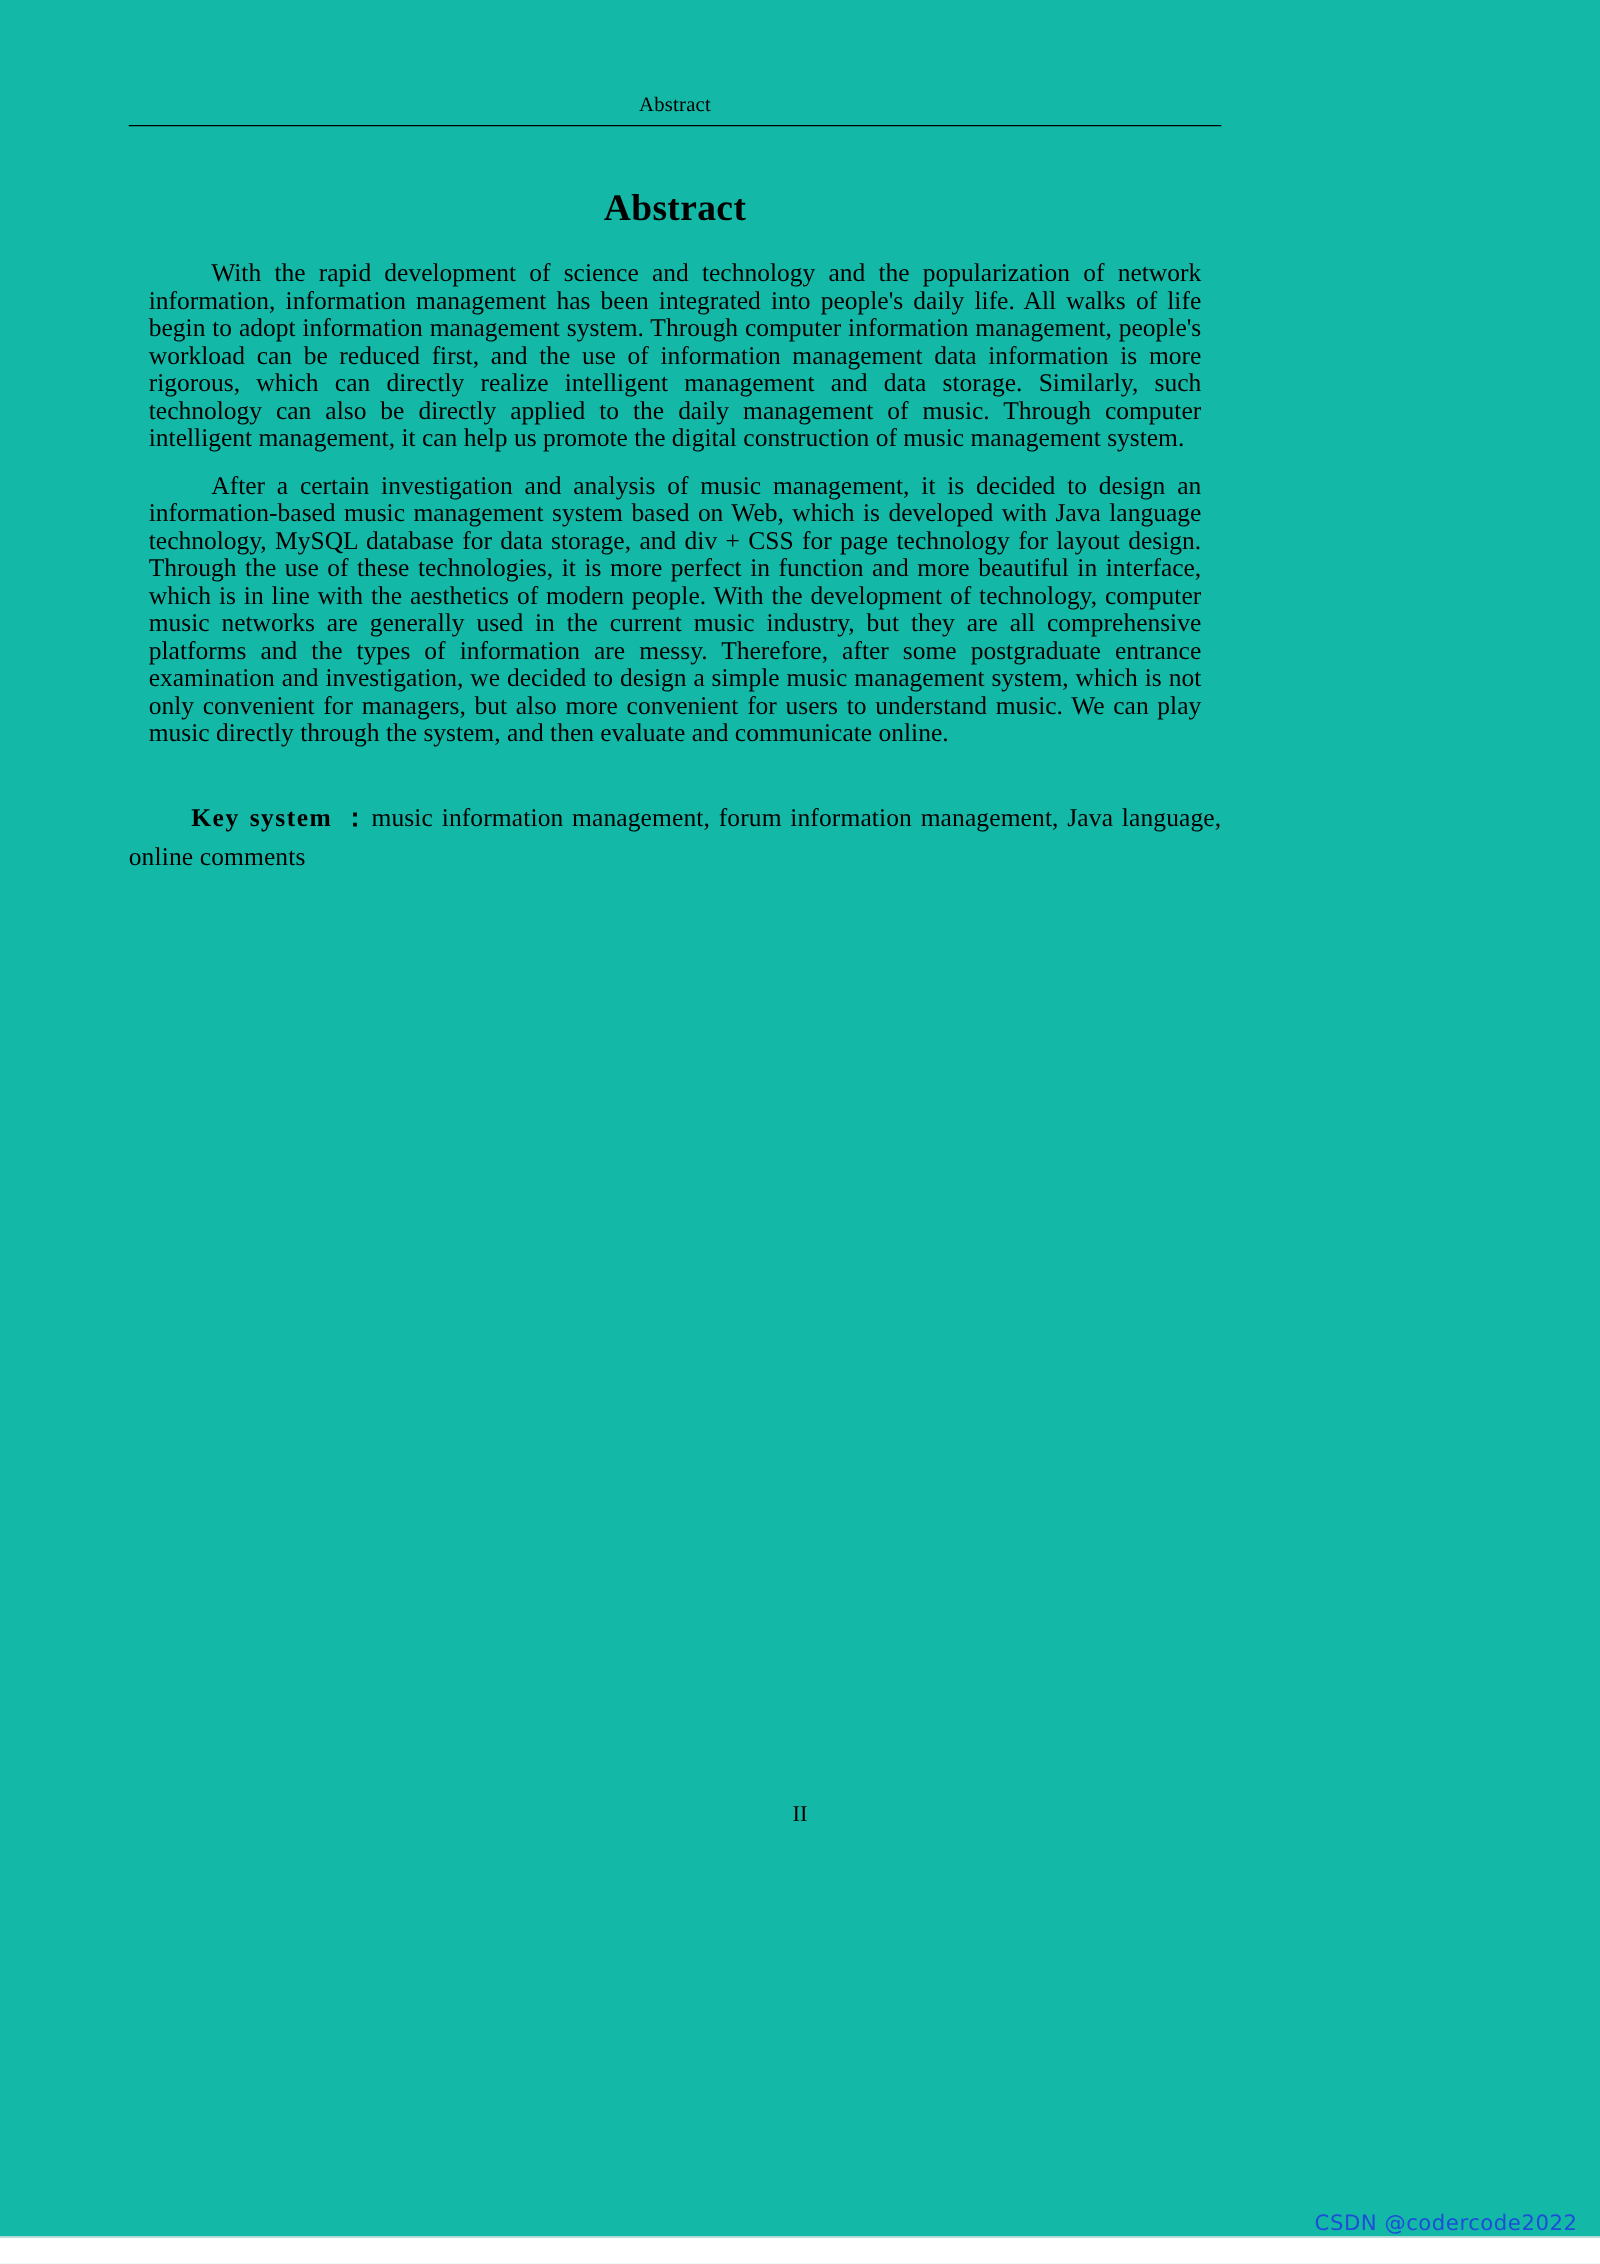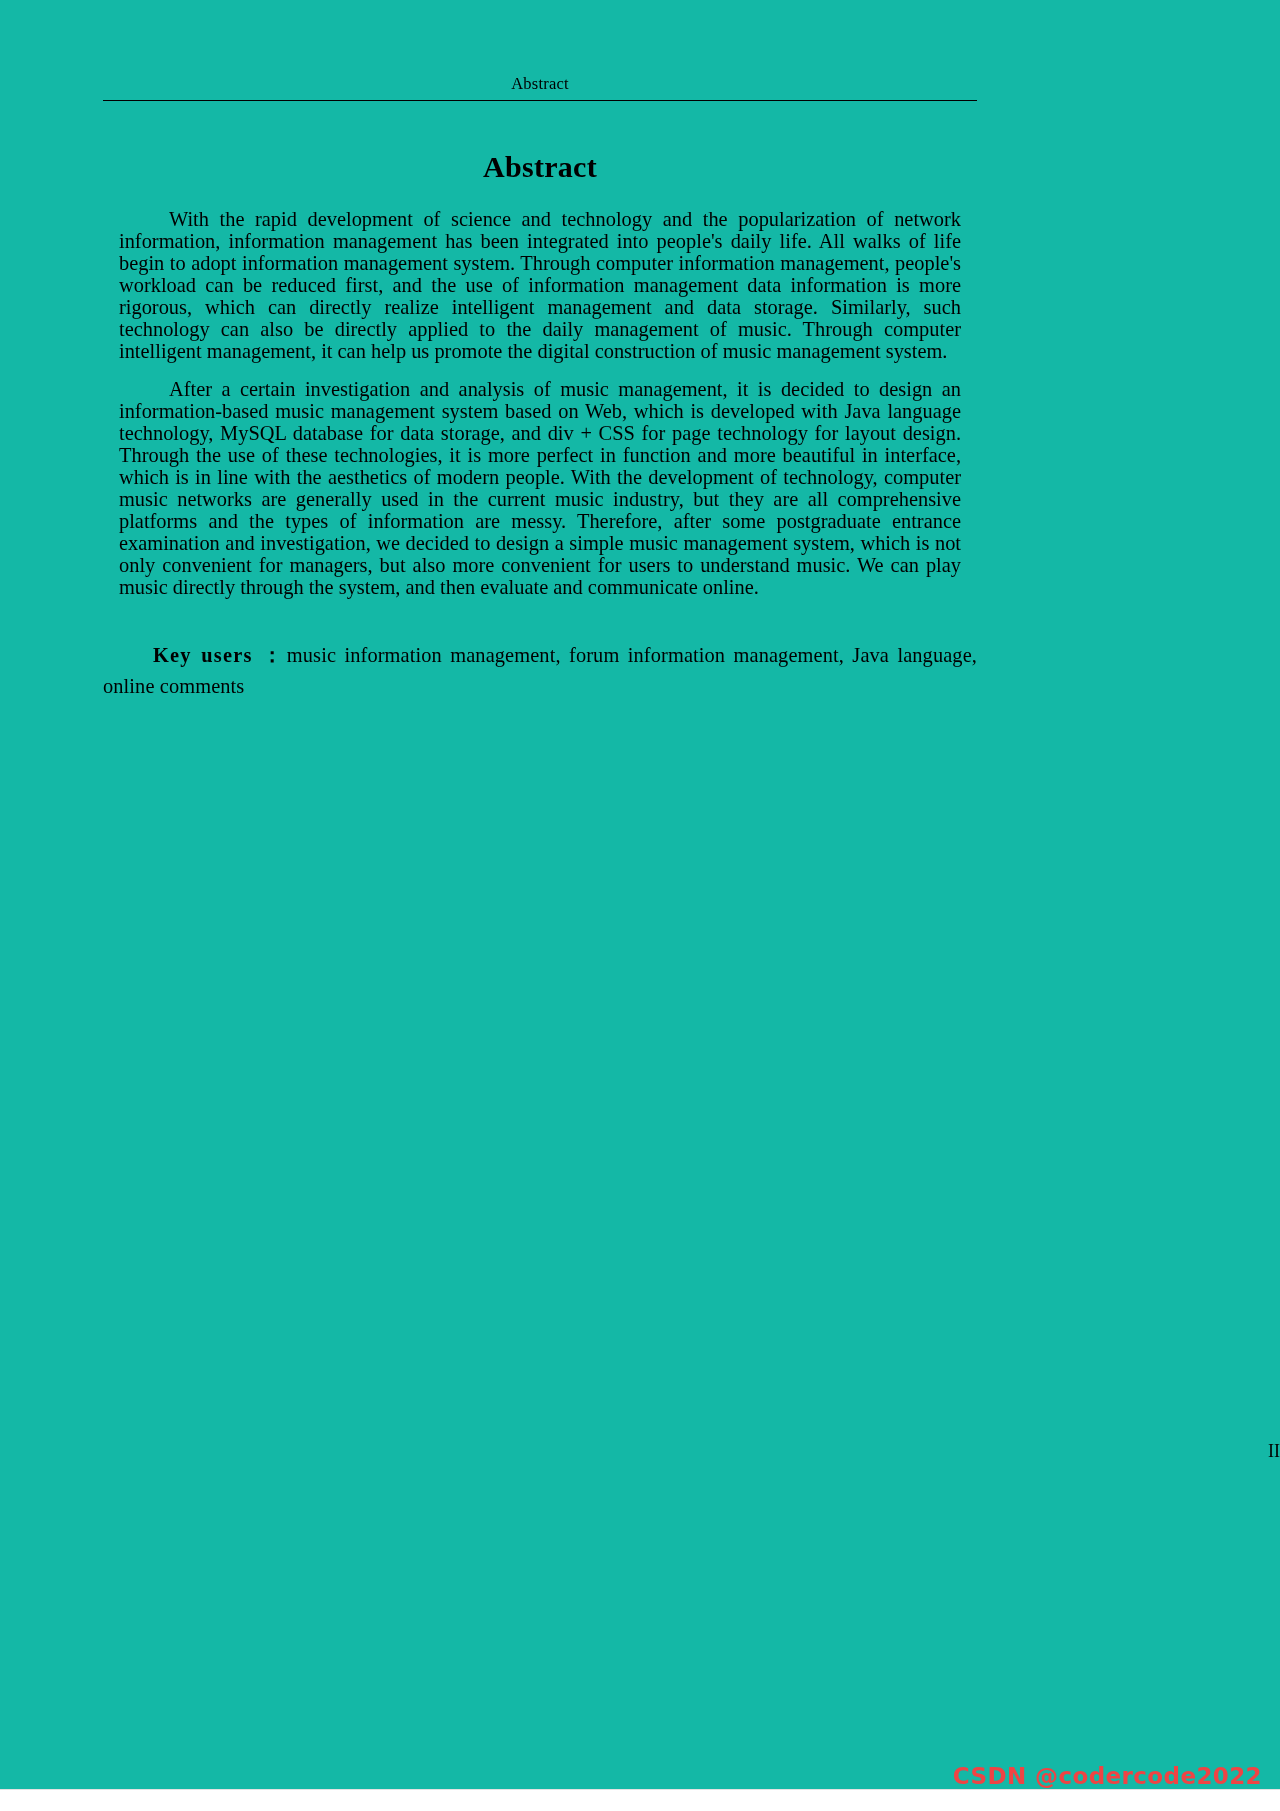--- a/index.html
+++ b/index.html
@@ -100,36 +100,35 @@
   .keywords-value {
     letter-spacing: 0.1px;
   }
 
   
   .page-number {
     position: absolute;
     left: 0;
     right: 0;
     top: 1440px;
-    text-align: right;
+    text-align: center;
     font-size: 18px;
     line-height: 22px;
   }
 
   
   .watermark {
     position: absolute;
     right: 18px;
     bottom: 22px;
     font-family: "DejaVu Sans", sans-serif;
-    font-size: 23px;
-    color: #ef4444;
+    font-size: 17px;
+    color: #1d4ed8;
     letter-spacing: 0.4px;
     white-space: nowrap;
-    font-weight: bold;
   }
 </style>
 </head>
 <body>
 
 <div class="page">
 
   <div class="running-header">
     <div class="running-header-text">Abstract</div>
     <div class="header-rule"></div>
@@ -137,21 +136,21 @@
 
   <div class="content">
 
     <h1 class="doc-title">Abstract</h1>
 
     <p class="body-par">With the rapid development of science and technology and the popularization of network information, information management has been integrated into people's daily life. All walks of life begin to adopt information management system. Through computer information management, people's workload can be reduced first, and the use of information management data information is more rigorous, which can directly realize intelligent management and data storage. Similarly, such technology can also be directly applied to the daily management of music. Through computer intelligent management, it can help us promote the digital construction of music management system.</p>
 
     <p class="body-par">After a certain investigation and analysis of music management, it is decided to design an information-based music management system based on Web, which is developed with Java language technology, MySQL database for data storage, and div + CSS for page technology for layout design. Through the use of these technologies, it is more perfect in function and more beautiful in interface, which is in line with the aesthetics of modern people. With the development of technology, computer music networks are generally used in the current music industry, but they are all comprehensive platforms and the types of information are messy. Therefore, after some postgraduate entrance examination and investigation, we decided to design a simple music management system, which is not only convenient for managers, but also more convenient for users to understand music. We can play music directly through the system, and then evaluate and communicate online.</p>
 
     <p class="keywords-par">
-      <span class="keywords-label">Key users ：</span><span class="keywords-value">music information management, forum information management, Java language, online comments</span>
+      <span class="keywords-label">Key system ：</span><span class="keywords-value">music information management, forum information management, Java language, online comments</span>
     </p>
 
   </div>
 
   <div class="page-number">II</div>
 
   <div class="page-edge-bottom"></div>
 </div>
 
 <div class="watermark">CSDN @codercode2022</div>

